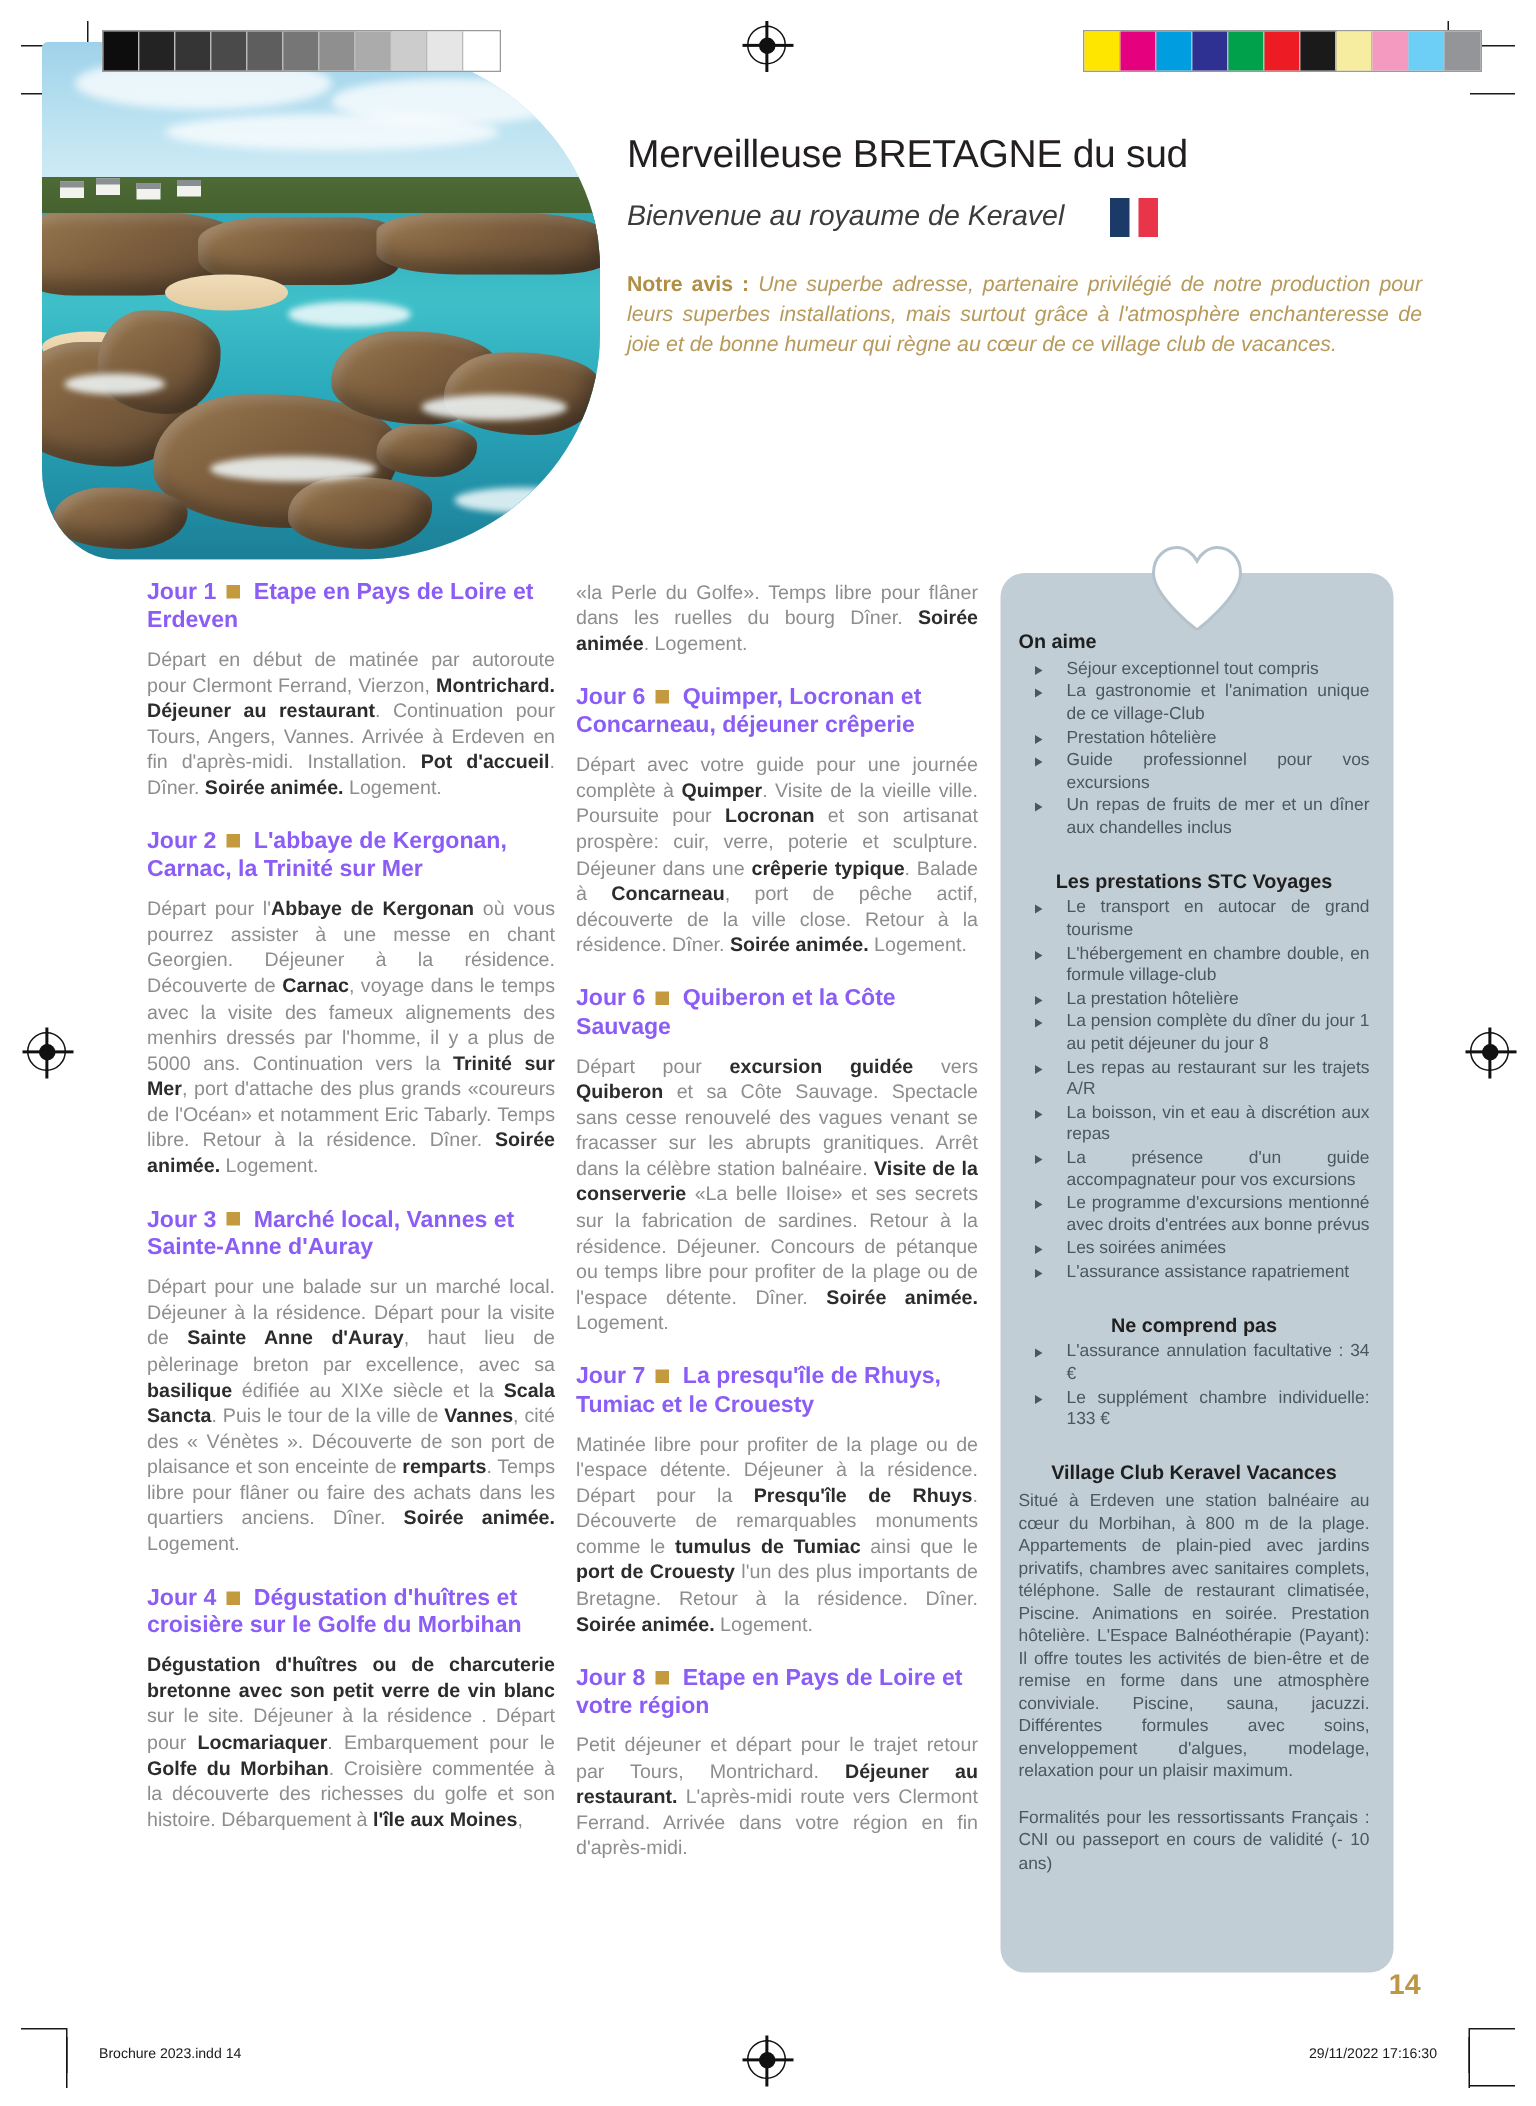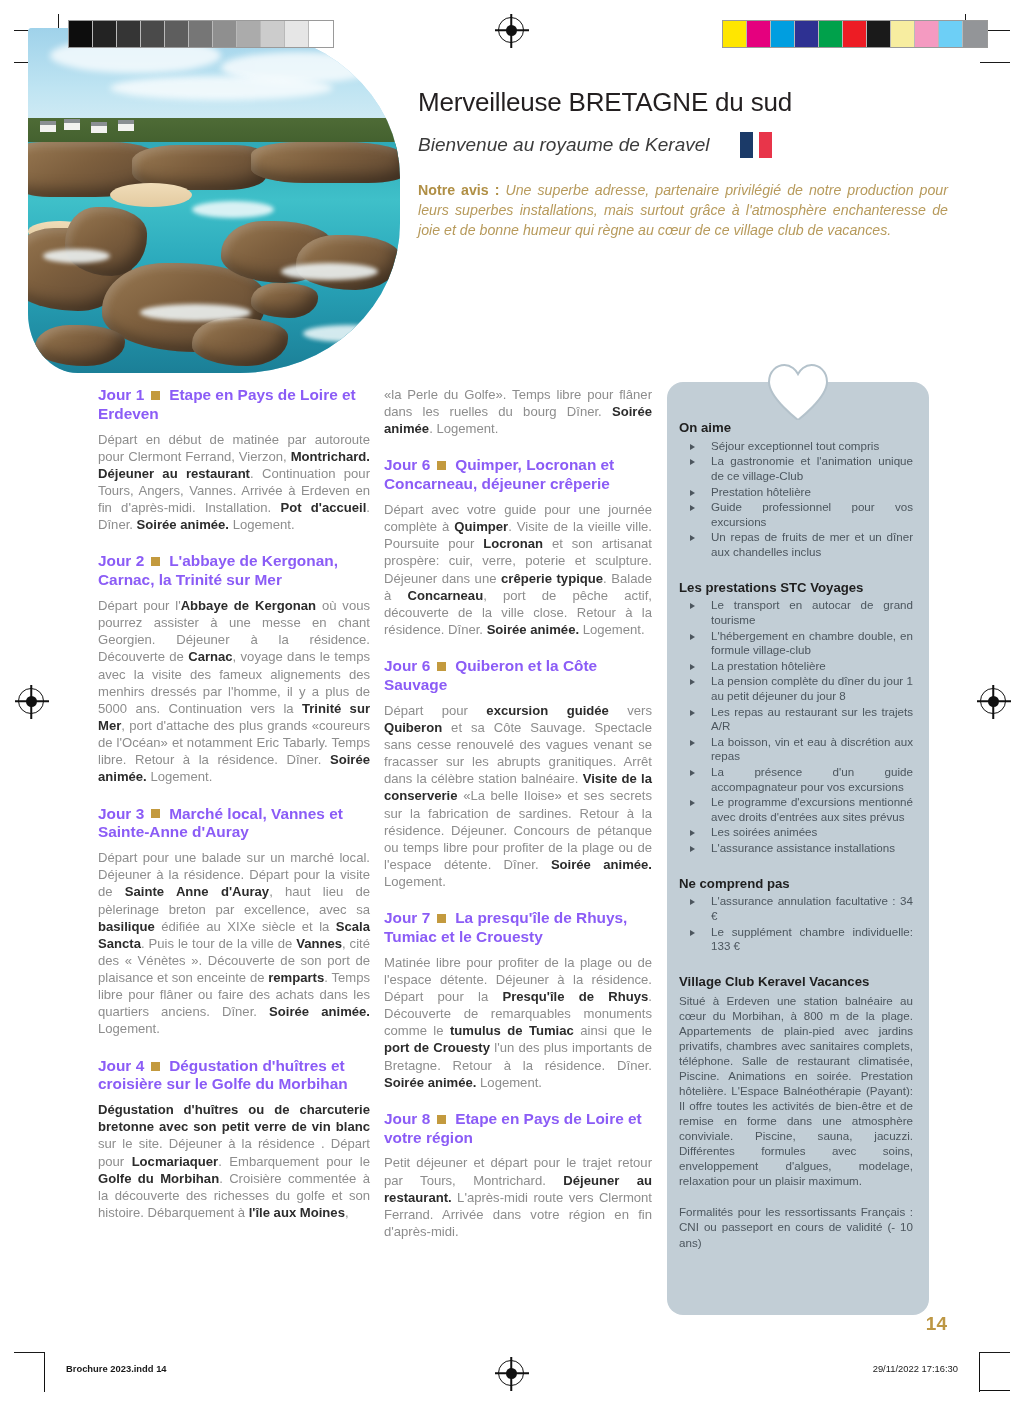--- a/index.html
+++ b/index.html
@@ -137,21 +137,21 @@
   }
   #heart-notch {
     position:absolute; left:50%; top:-18px; transform: translateX(-50%);
     width:62px; height:56px; z-index: 4;
   }
   .panel-inner { padding: 38px 16px 18px 12px; }
   .panel-h {
     font-size: 13.2px; font-weight: 700; color:#1f1f1f;
     margin: 0 0 3px 0; line-height:1.2;
   }
-  .panel-h.spaced { margin-top: 20px; }
+  .panel-h.spaced { margin-top: 20px; text-align: center; }
   ul.panel-list { list-style:none; margin:0 0 0 0; padding:0; }
   ul.panel-list li {
     position: relative; padding-left: 32px; margin-bottom: 1px;
     font-size: 11.6px; line-height: 1.26; color:#4c565e; text-align: justify;
   }
   ul.panel-list li::before {
     content:""; position:absolute; left:11px; top:5px;
     border-left: 5px solid #4c565e;
     border-top: 3.5px solid transparent;
     border-bottom: 3.5px solid transparent;
@@ -164,21 +164,21 @@
 
   
   #page-number {
     position:absolute; right:77px; top:1313px;
     font-size: 19px; font-weight: 700; color:#bd9744; z-index: 3;
   }
   .foot-text {
     position:absolute; top:1363px; font-size: 9.4px; color:#1a1a1a;
     font-family: "Liberation Sans", sans-serif; white-space: nowrap;
   }
-  #foot-left { left:66px;font-weight:bold; }
+  #foot-left { left:66px; }
   #foot-right { right:66px; }
   .foot-bar { position:absolute; background:#111; }
 </style>
 </head>
 <body>
 
 <div class="crop-mark crop-h" style="left:14px; top:30px;"></div>
 <div class="crop-mark crop-v" style="left:58px; top:14px;"></div>
 <div class="crop-mark crop-h" style="left:14px; top:62px;"></div>
 
@@ -330,23 +330,23 @@
 
     <h3 class="panel-h spaced">Les prestations STC Voyages</h3>
     <ul class="panel-list">
       <li>Le transport en autocar de grand tourisme</li>
       <li>L'hébergement en chambre double, en formule village-club</li>
       <li>La prestation hôtelière</li>
       <li>La pension complète du dîner du jour 1 au petit déjeuner du jour 8</li>
       <li>Les repas au restaurant sur les trajets A/R</li>
       <li>La boisson, vin et eau à discrétion aux repas</li>
       <li>La présence d'un guide accompagnateur pour vos excursions</li>
-      <li>Le programme d'excursions mentionné avec droits d'entrées aux sites prévus</li>
+      <li>Le programme d'excursions mentionné avec droits d'entrées aux bonne prévus</li>
       <li>Les soirées animées</li>
-      <li>L'assurance assistance installations</li>
+      <li>L'assurance assistance rapatriement</li>
     </ul>
 
     <h3 class="panel-h spaced">Ne comprend pas</h3>
     <ul class="panel-list">
       <li>L'assurance annulation facultative : 34 €</li>
       <li>Le supplément chambre individuelle: 133 €</li>
     </ul>
 
     <h3 class="panel-h spaced">Village Club Keravel Vacances</h3>
     <p class="panel-p">Situé à Erdeven une station balnéaire au cœur du Morbihan, à 800 m de la plage. Appartements de plain-pied avec jardins privatifs, chambres avec sanitaires complets, téléphone. Salle de restaurant climatisée, Piscine. Animations en soirée. Prestation hôtelière. L'Espace Balnéothérapie (Payant): Il offre toutes les activités de bien-être et de remise en forme dans une atmosphère conviviale. Piscine, sauna, jacuzzi. Différentes formules avec soins, enveloppement d'algues, modelage, relaxation pour un plaisir maximum.</p>

